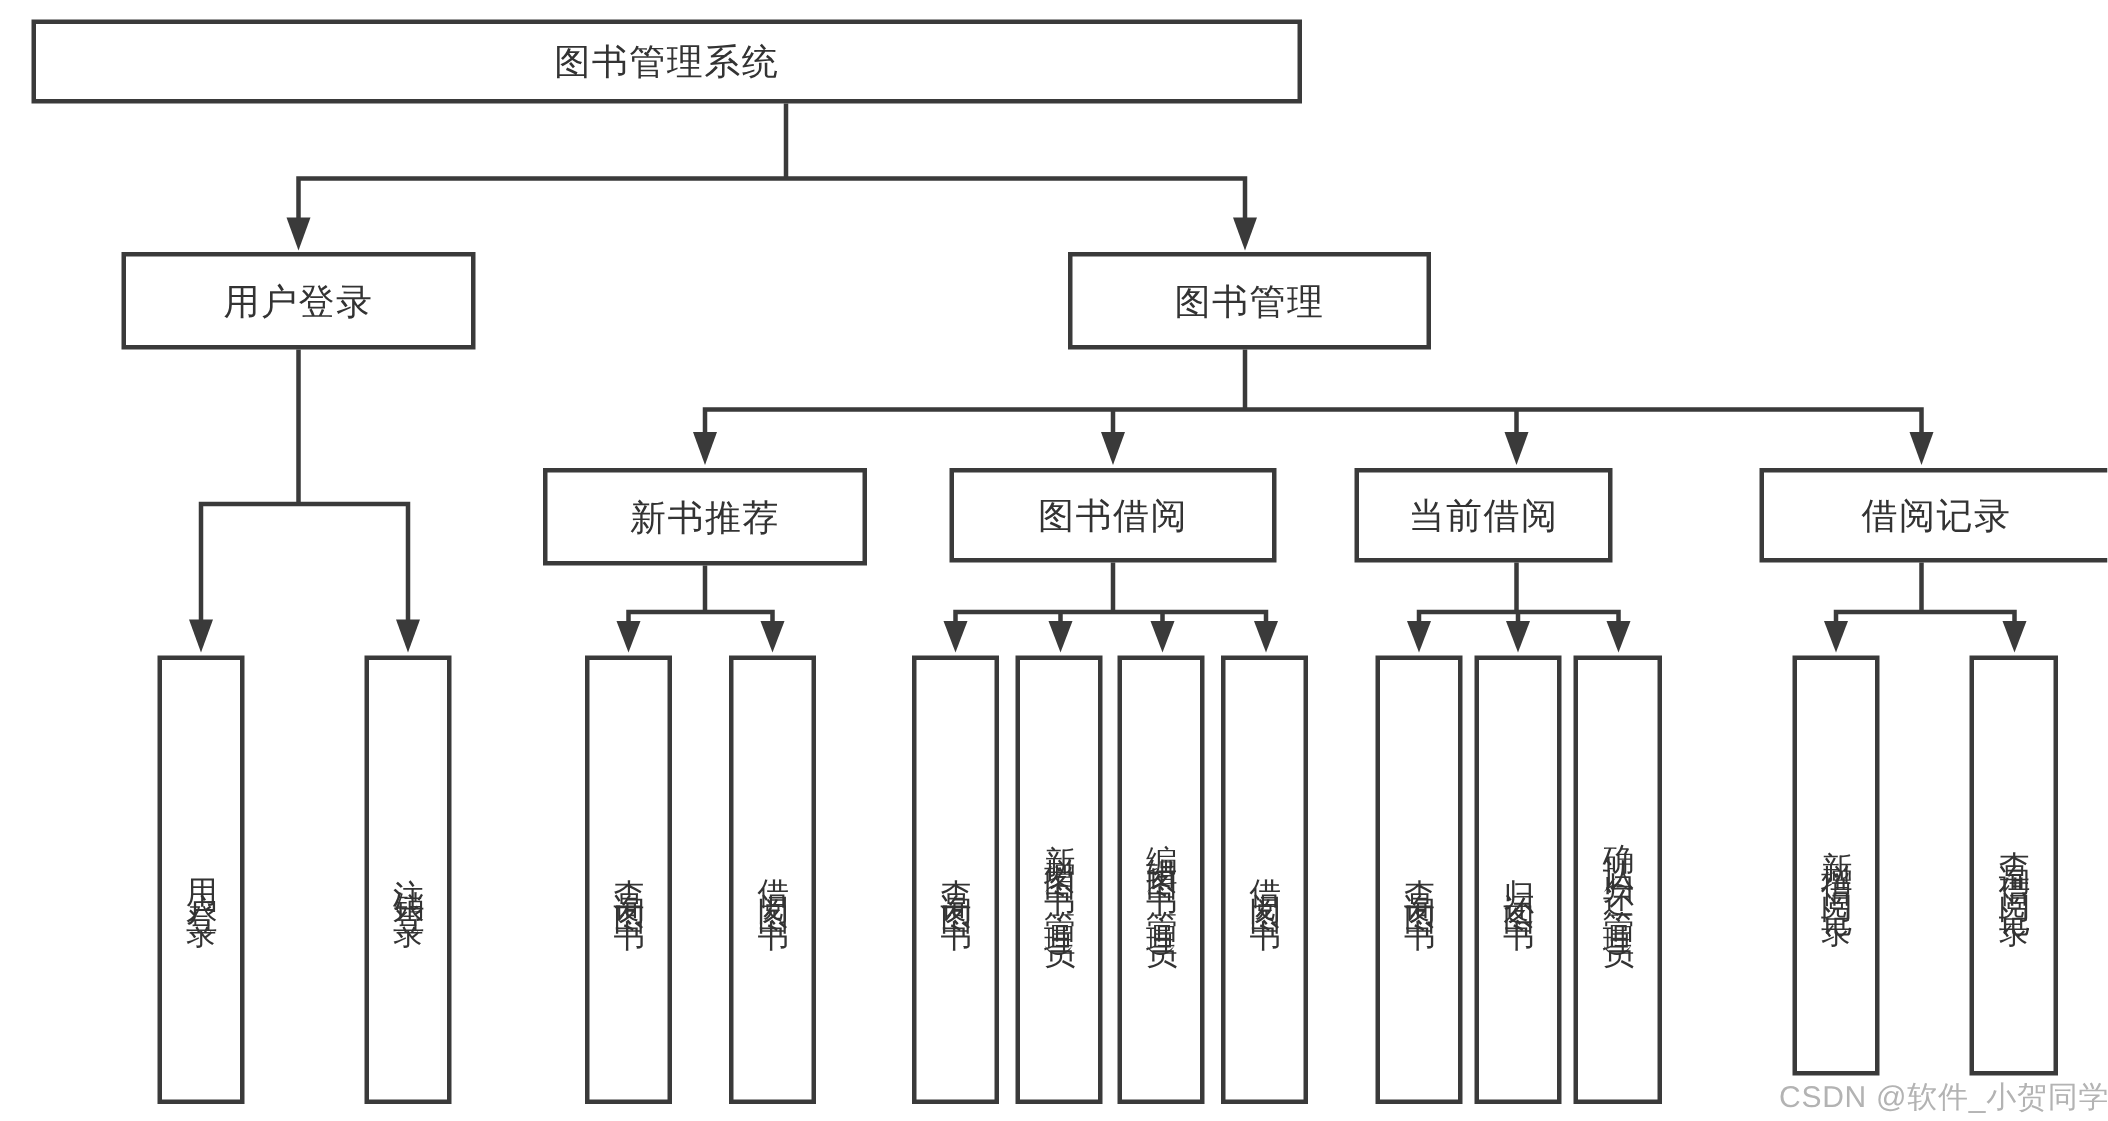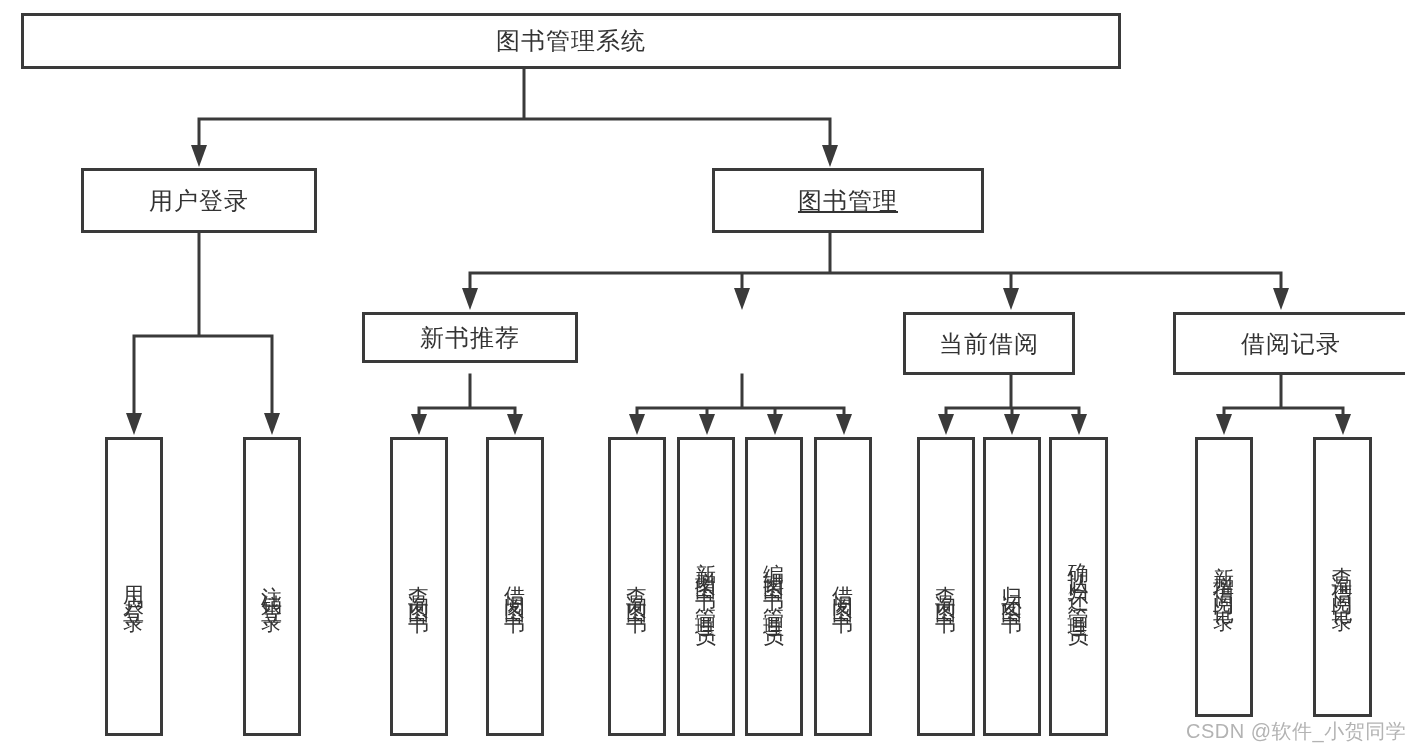--- a/index.html
+++ b/index.html
@@ -65,26 +65,27 @@
       <polygon points="767,414 783,414 775,435"></polygon>
       <polygon points="836,414 852,414 844,435"></polygon>
       <polygon points="938,414 954,414 946,435"></polygon>
       <polygon points="1004,414 1020,414 1012,435"></polygon>
       <polygon points="1071,414 1087,414 1079,435"></polygon>
       <polygon points="1216,414 1232,414 1224,435"></polygon>
       <polygon points="1335,414 1351,414 1343,435"></polygon>
     </g>
   </svg>
 
-  <div class="node" style="left:21px;top:13px;width:1100px;height:56px;">图书管理系统</div>
+  <div class="node" style="left:21px;top:13px;width:847px;height:56px;">图书管理系统</div>
 
   <div class="node" style="left:81px;top:168px;width:236px;height:65px;">用户登录</div>
-  <div class="node" style="left:712px;top:168px;width:272px;height:65px;text-decoration:underline;">图书管理</div>
+  <div class="node" style="left:712px;top:168px;width:242px;height:65px;">图书管理</div>
 
-  <div class="node" style="left:362px;top:312px;width:216px;height:51px;">新书推荐</div>
+  <div class="node" style="left:362px;top:312px;width:216px;height:65px;">新书推荐</div>
+  <div class="node" style="left:633px;top:312px;width:218px;height:63px;">图书借阅</div>
   <div class="node" style="left:903px;top:312px;width:172px;height:63px;">当前借阅</div>
   <div class="node" style="left:1173px;top:312px;width:236px;height:63px;">借阅记录</div>
 
   <div class="leaf" style="left:105px;">用户登录</div>
   <div class="leaf" style="left:243px;">注销登录</div>
 
   <div class="leaf" style="left:390px;">查询图书</div>
   <div class="leaf" style="left:486px;">借阅图书</div>
 
   <div class="leaf" style="left:608px;">查询图书</div>

